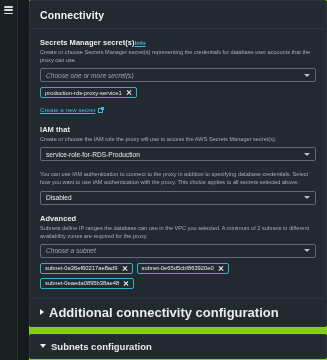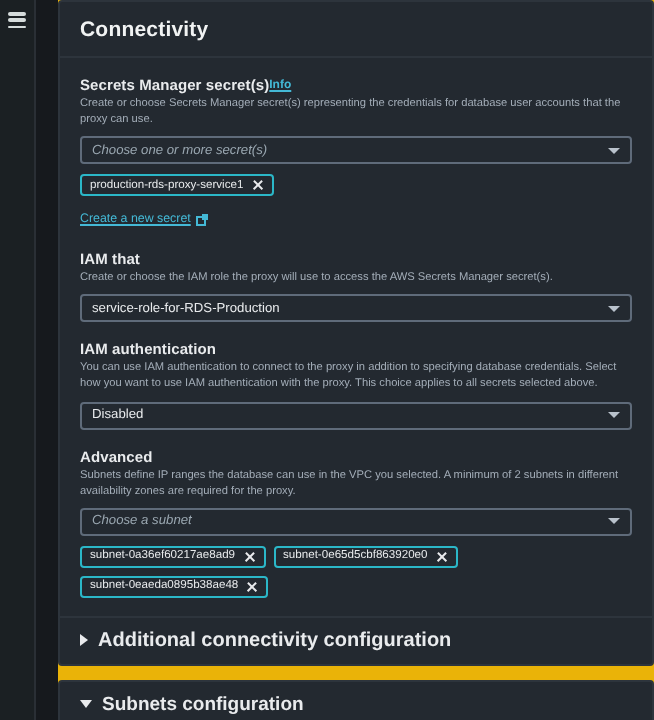--- a/index.html
+++ b/index.html
@@ -2,21 +2,21 @@
 <html><head>
 <meta charset="utf-8">
 <style>
   * { box-sizing: border-box; margin: 0; padding: 0; }
   html, body {
     width: 327px; height: 360px;
     background: #16191d;
     font-family: "Liberation Sans", sans-serif;
     overflow: hidden;
   }
-  #app { position: relative; width: 327px; height: 360px; display: flex; background: #eab308; }
+  #app { position: relative; width: 327px; height: 360px; display: flex; background: #84cc16; }
 
   
   .rail {
     width: 18px; flex: 0 0 18px;
     background: #1b2023;
     border-right: 1px solid #2a2f35;
     padding-top: 6px;
     display: flex; flex-direction: column; align-items: center;
   }
   .hamburger { width: 9px; height: 8px; display: flex; flex-direction: column; justify-content: space-between; cursor: pointer; }
@@ -105,21 +105,21 @@
     border-top: 3px solid transparent;
     border-bottom: 3px solid transparent;
     border-left: 4.2px solid #e9ebed;
   }
   .tri.open {
     border-left: 3.4px solid transparent;
     border-right: 3.4px solid transparent;
     border-top: 4.2px solid #e9ebed;
     border-bottom: 0;
   }
-  .exp-label { font-size: 10px; font-weight: bold; color: #e9ebed; }
+  .exp-label { font-size: 13px; font-weight: bold; color: #e9ebed; }
   .exp-label.big { font-size: 9.5px; }
 </style>
 </head>
 <body>
 
 <div id="app">
 
   <div class="rail">
     <div class="hamburger">
       <span></span>
@@ -167,23 +167,20 @@
             <span class="lbl">IAM that</span>
           </div>
           <div class="help">Create or choose the IAM role the proxy will use to access the AWS Secrets Manager secret(s).</div>
           <div class="select">
             <span class="val">service-role-for-RDS-Production</span>
             <span class="caret"></span>
           </div>
         </div>
 
         <div class="field">
-          <div class="lbl-row">
-            <span class="lbl">IAM authentication</span>
-          </div>
           <div class="help">You can use IAM authentication to connect to the proxy in addition to specifying database credentials. Select how you want to use IAM authentication with the proxy. This choice applies to all secrets selected above.</div>
           <div class="select">
             <span class="val">Disabled</span>
             <span class="caret"></span>
           </div>
         </div>
 
         <div class="field">
           <div class="lbl-row">
             <span class="lbl">Advanced</span>

